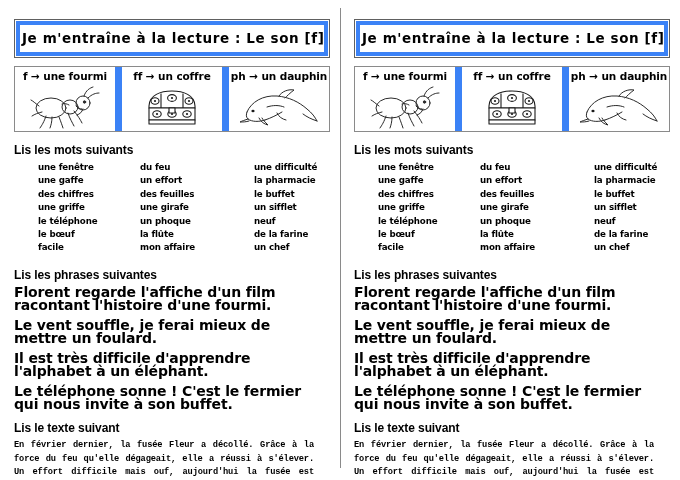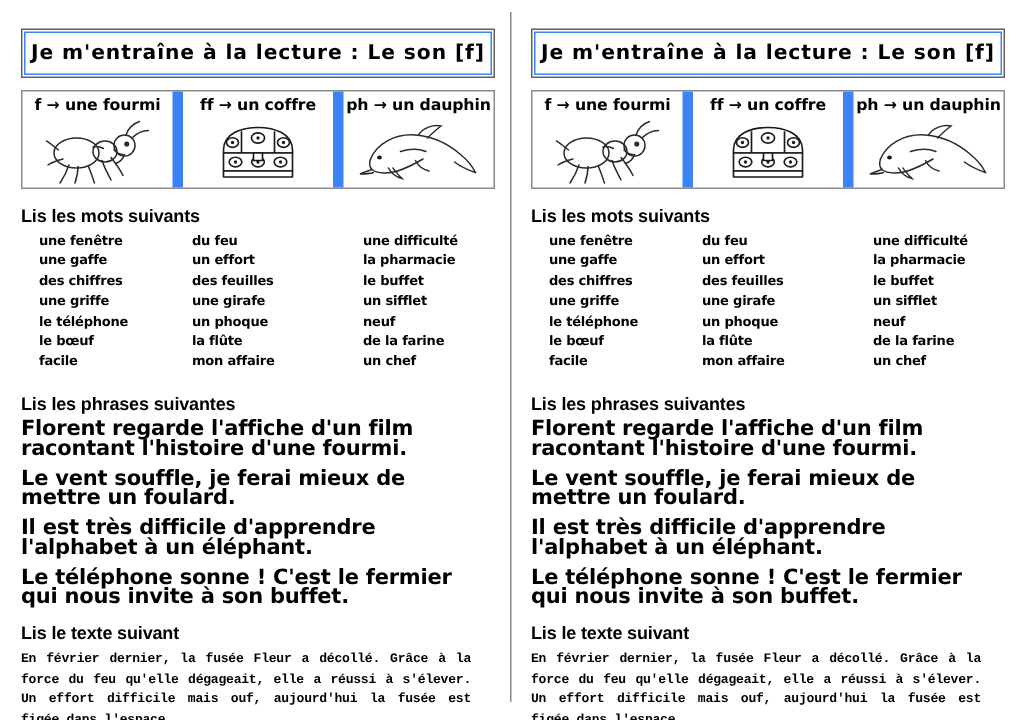--- a/index.html
+++ b/index.html
@@ -34,21 +34,21 @@
   }
 
   
   .title-box {
     margin-top: 19px;
     border: 1px solid #606060;
     padding: 1px;
     background: #fff;
   }
   .title-box-inner {
-    border: 1px solid #3b82f6;
+    border: 4px solid #3b82f6;
     text-align: center;
     padding: 4px 2px 5px 2px;
   }
   .title-text {
     font-family: "DejaVu Sans", sans-serif;
     font-weight: bold;
     font-size: 13.5px;
     letter-spacing: 0.6px;
     color: #000;
     white-space: nowrap;
@@ -92,21 +92,21 @@
     font-family: Liberation Sans, sans-serif;
     font-weight: bold;
     font-size: 12px;
     color: #000;
     margin-top: 11px;
     margin-bottom: 4px;
     letter-spacing: -0.1px;
   }
   .word-grid {
     position: relative;
-    margin-left: 12px;
+    margin-left: 24px;
     height: 96px;
   }
   .word-col {
     position: absolute;
     top: 0;
   }
   .word-col.c1 { left: 0px; }
   .word-col.c2 { left: 102px; }
   .word-col.c3 { left: 216px; }
   .word {

